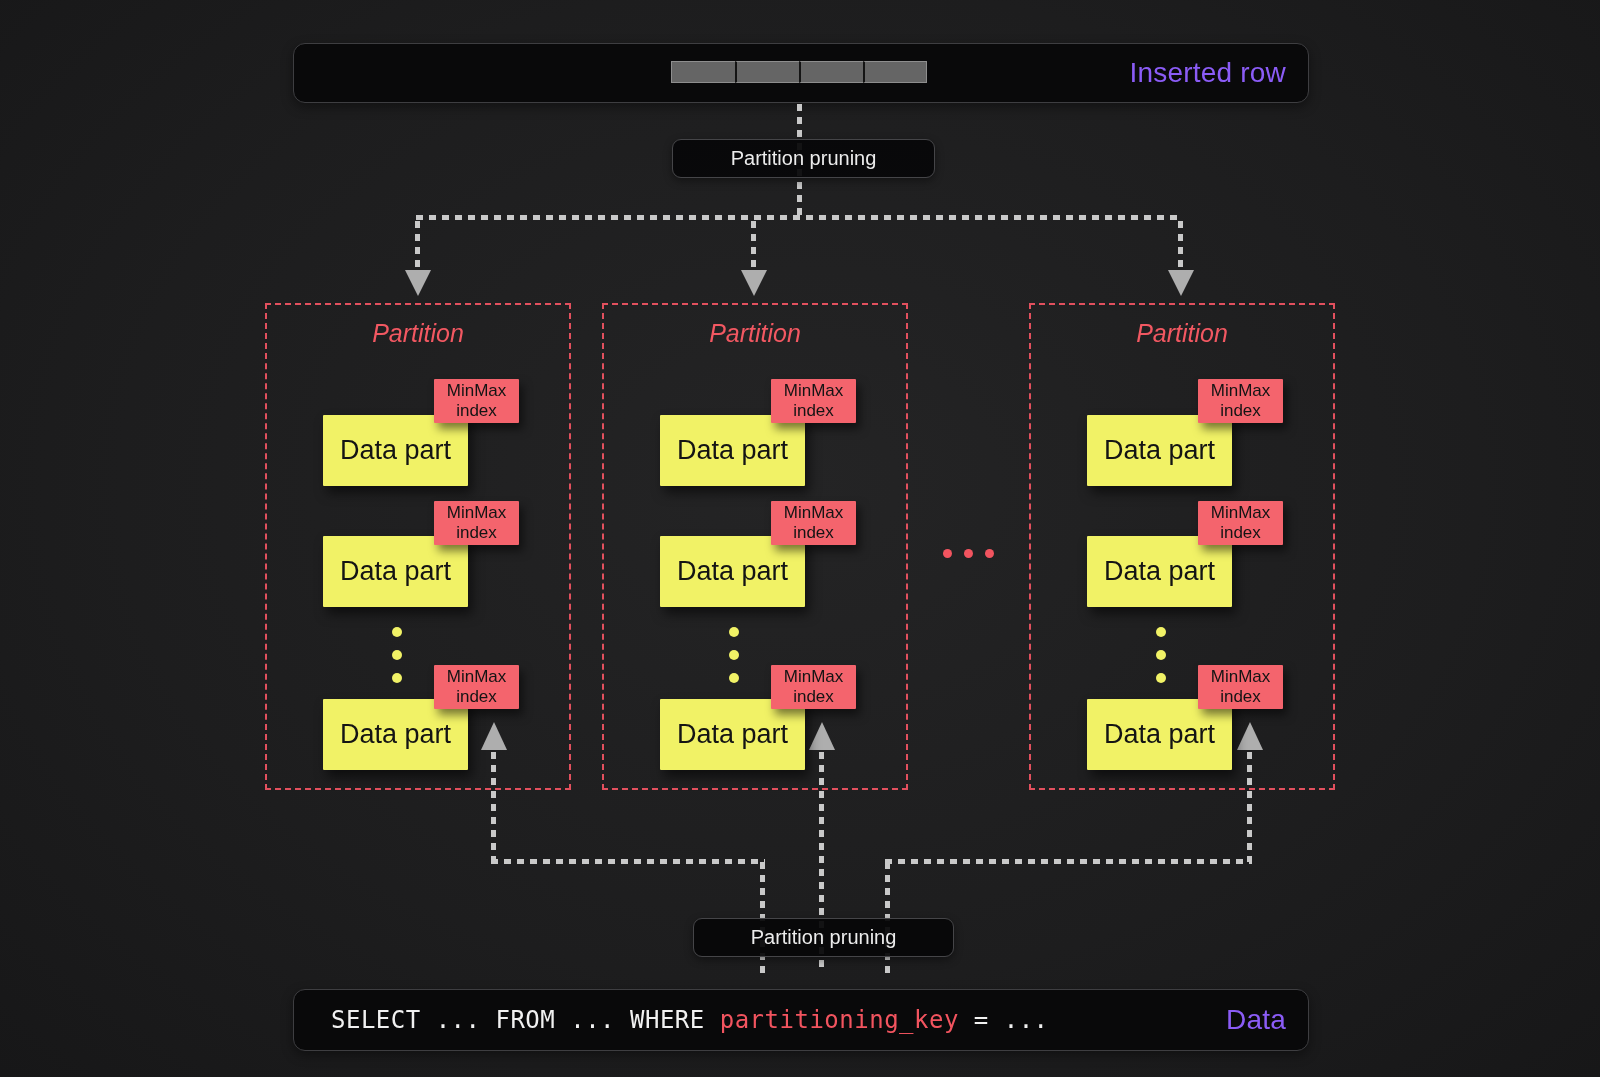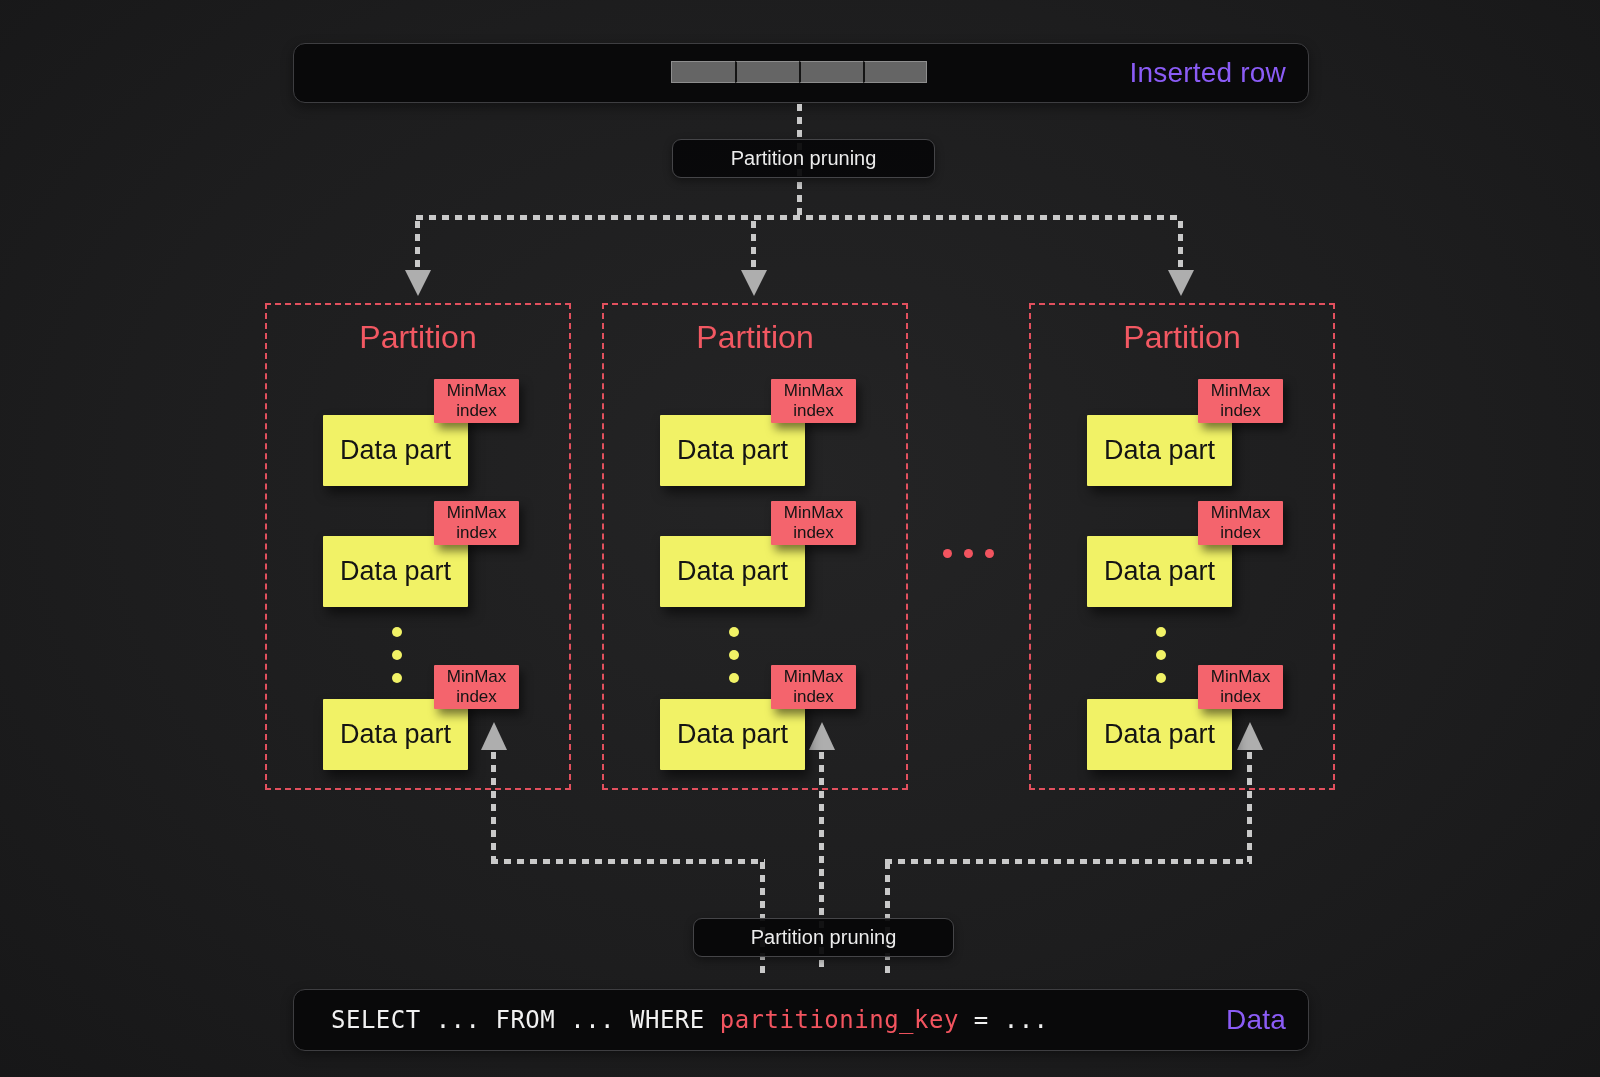--- a/index.html
+++ b/index.html
@@ -53,21 +53,21 @@
   .arrow-up{position:absolute;width:0;height:0;
     border-left:13px solid transparent;border-right:13px solid transparent;
     border-bottom:28px solid #aeaeae;}
   
   .partition{
     position:absolute;top:303px;width:306px;height:487px;box-sizing:border-box;
     border:2px dashed #e2505e;
   }
   .partition-title{
     position:absolute;top:14px;left:0;width:100%;text-align:center;
-    color:#f25862;font-size:32px;
+    color:#f25862;font-size:25px;font-style:italic;
   }
   .minmax{
     position:absolute;left:167px;width:85px;height:44px;background:#f4646d;
     color:#141414;font-size:17px;line-height:1.2;text-align:center;
     display:flex;flex-direction:column;align-items:center;justify-content:center;
     box-shadow:4px 6px 10px rgba(0,0,0,.5);z-index:3;border-radius:1px;
   }
   .datapart{
     position:absolute;left:56px;width:145px;height:71px;background:#f1f266;
     color:#141414;font-size:27px;display:flex;align-items:center;justify-content:center;

